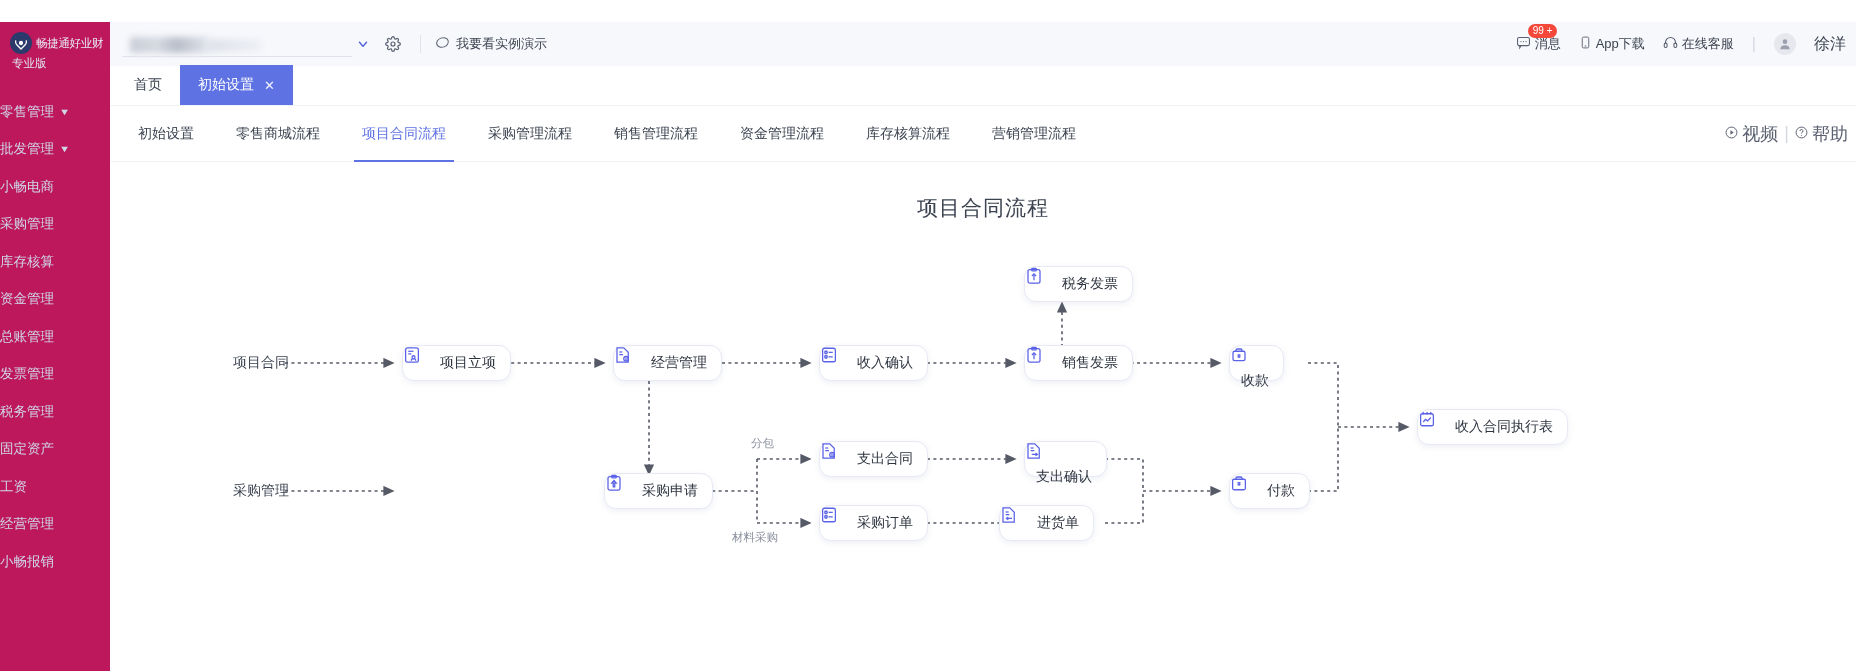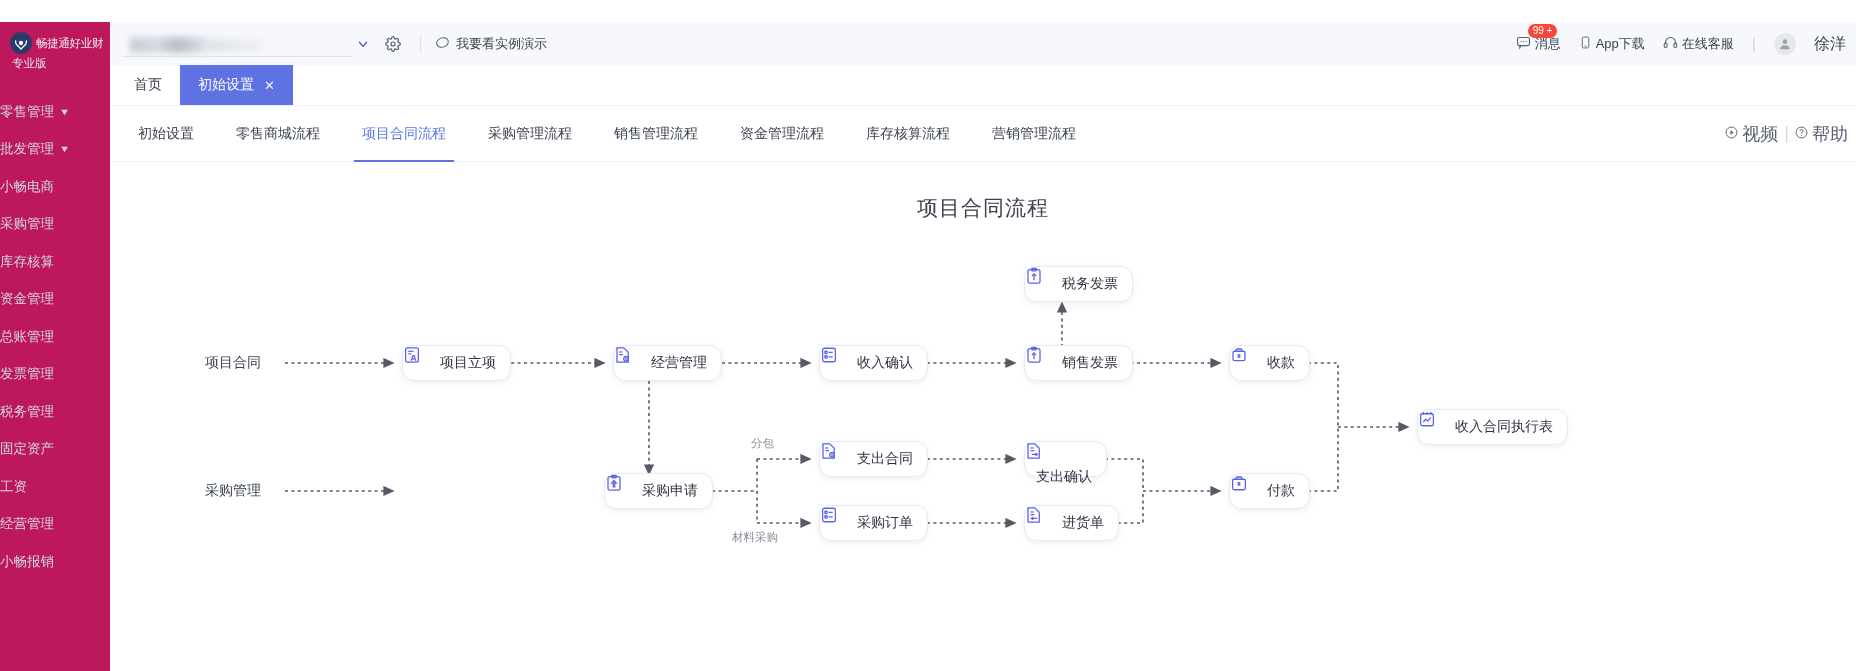--- a/index.html
+++ b/index.html
@@ -130,21 +130,21 @@
 
   .node {
     position:absolute; display:flex; align-items:center; gap:8px;
     height: 36px; padding: 0 14px 0 11px; background:#fff;
     border: 1px solid #e7e9f4; border-radius: 12px;
     box-shadow: 0 2px 6px rgba(90,100,160,.10);
     font-size: 14px; color:#2f3540; white-space:nowrap; cursor:pointer;
   }
   .node .ico { width:18px; height:18px; flex:0 0 auto; display:block; }
   .rowlabel {
-    position:absolute; font-size: 14px; color:#3c4350; white-space:nowrap;
+    position:absolute; font-size: 14px; color:#3c4350; white-space:nowrap;margin-left:28px;
   }
   .edgelabel {
     position:absolute; font-size: 11.5px; color:#8a8f9c; white-space:nowrap;
   }
 </style>
 </head>
 <body>
 
 <div class="app">
 
@@ -448,21 +448,21 @@
           <svg width="18" height="18" viewBox="0 0 24 24" fill="none" stroke="#5a63e8" stroke-width="1.7">
             <rect x="4" y="3.5" width="16" height="18" rx="2.5"></rect>
             <rect x="9" y="1.8" width="6" height="3.4" rx="1"></rect>
             <path d="M12 17.5V9.5"></path>
               <polyline points="9.2,12 12,9.2 14.8,12"></polyline>
           </svg>
         </span>
         <span>税务发票</span>
       </div>
 
-      <div class="node" style="left:1119px; top:183px;">
+      <div class="node" style="left:1119px; top:183px;flex-direction:column;">
         <span class="ico">
           <svg width="18" height="18" viewBox="0 0 24 24" fill="none" stroke="#5a63e8" stroke-width="1.7">
             <path d="M6 7h12a2 2 0 0 1 2 2v8a2.5 2.5 0 0 1-2.5 2.5h-11A2.5 2.5 0 0 1 4 17V9a2 2 0 0 1 2-2z"></path>
             <path d="M8 7V5.5A1.5 1.5 0 0 1 9.5 4h5A1.5 1.5 0 0 1 16 5.5V7"></path>
             <path d="M10 12h4M10 14.5h4M12 11v5"></path>
           </svg>
         </span>
         <span>收款</span>
       </div>
 
@@ -522,21 +522,21 @@
             <path d="M4 2.5h9l6 6v13H4z"></path>
               <line x1="7.5" y1="8" x2="11.5" y2="8"></line>
               <line x1="7.5" y1="11.5" x2="12.5" y2="11.5"></line>
             <path d="M9 16.5h7"></path>
               <polyline points="14,14.5 16.5,16.5 14,18.5"></polyline>
           </svg>
         </span>
         <span>支出确认</span>
       </div>
 
-      <div class="node" style="left:914px; top:343px;">
+      <div class="node" style="left:889px; top:343px;">
         <span class="ico">
           <svg width="18" height="18" viewBox="0 0 24 24" fill="none" stroke="#5a63e8" stroke-width="1.7">
             <path d="M4 2.5h9l6 6v13H4z"></path>
               <line x1="7.5" y1="8" x2="11.5" y2="8"></line>
               <line x1="7.5" y1="11.5" x2="12.5" y2="11.5"></line>
             <path d="M16 16.5H9"></path>
               <polyline points="11,14.5 8.5,16.5 11,18.5"></polyline>
           </svg>
         </span>
         <span>进货单</span>

